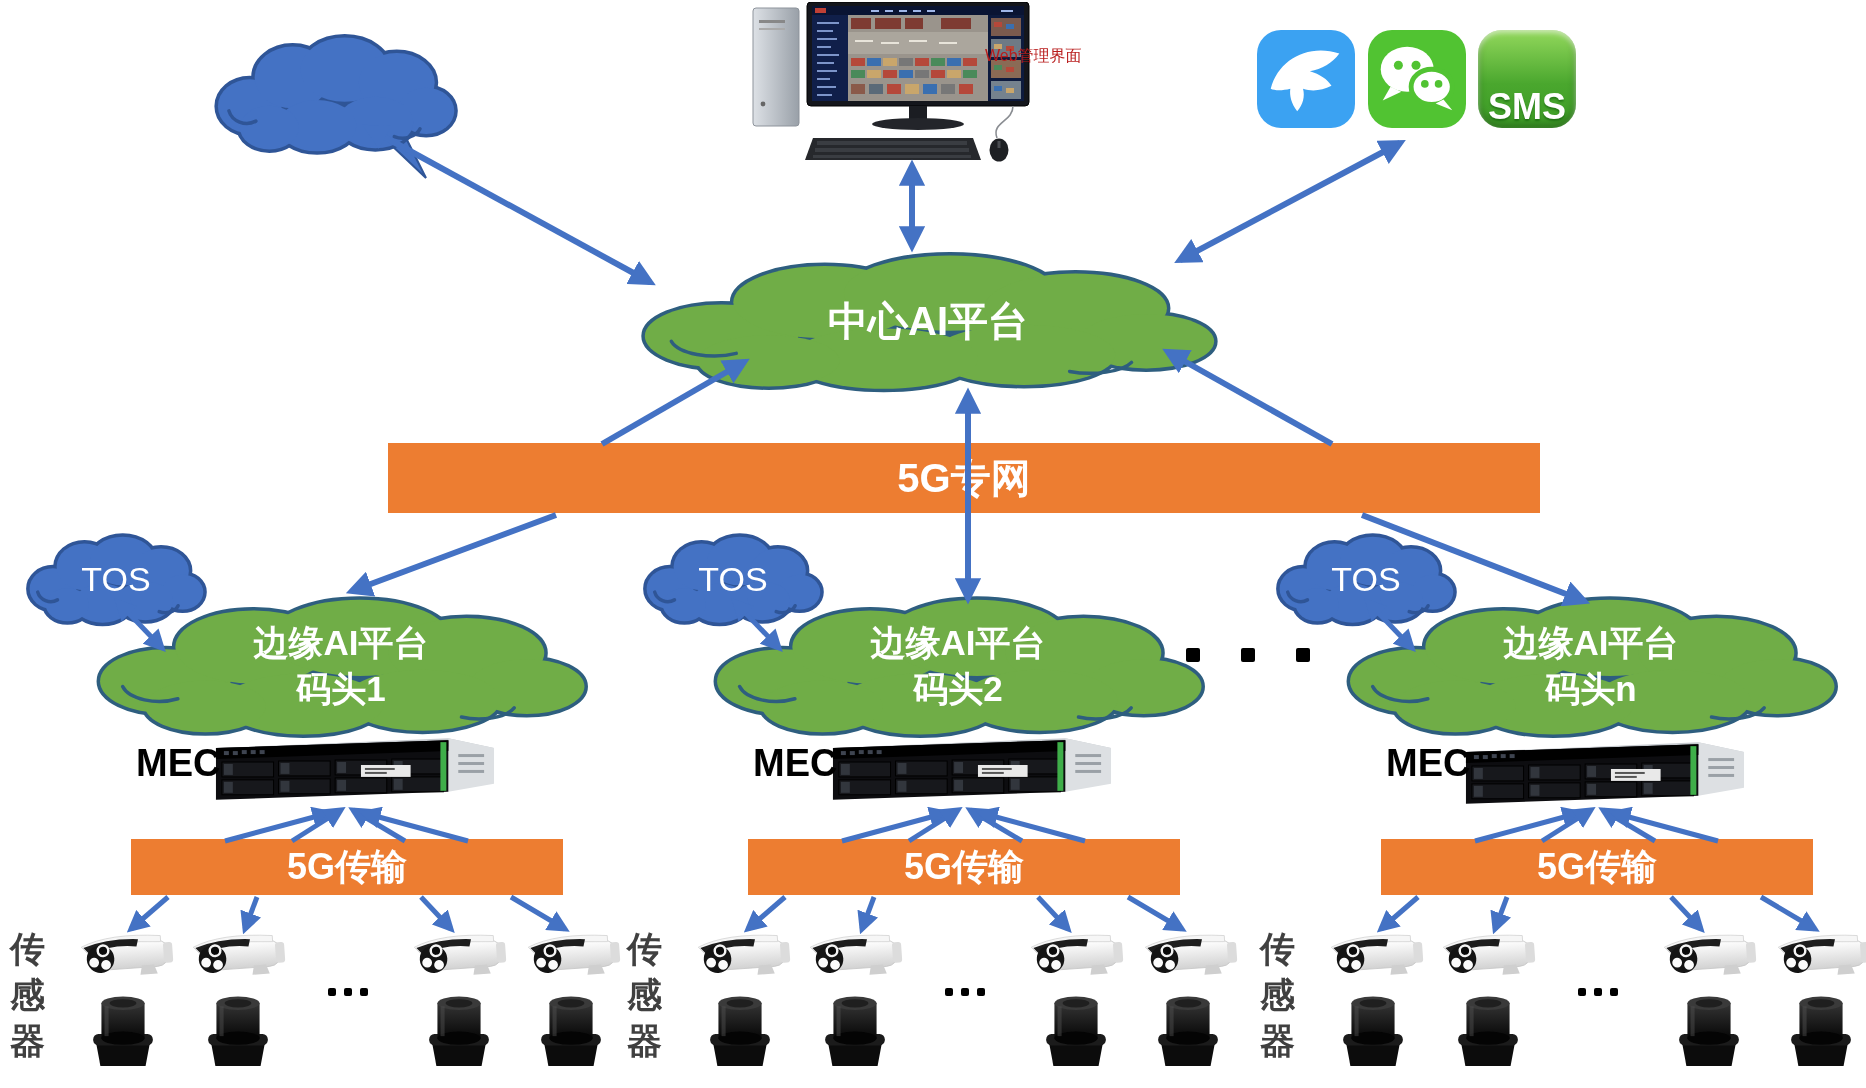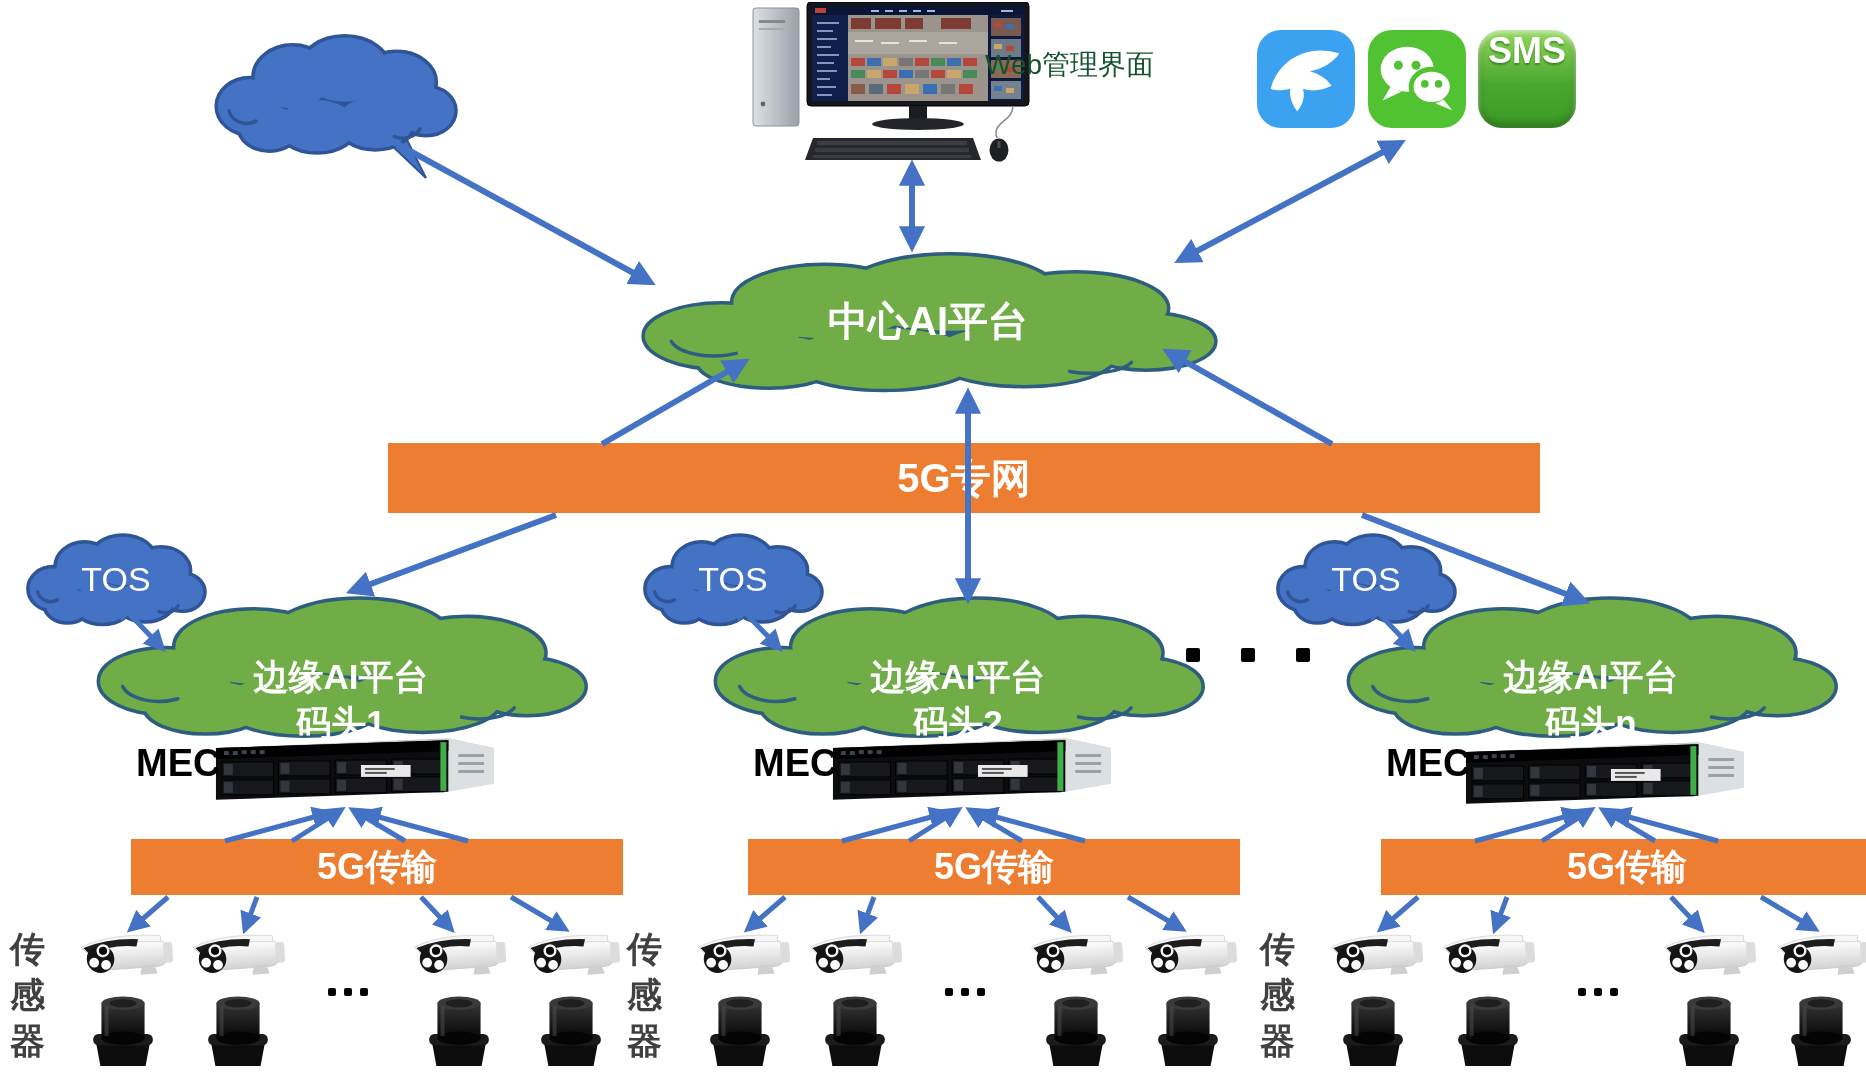--- a/index.html
+++ b/index.html
@@ -8,49 +8,49 @@
   .abs{position:absolute;}
   svg.shape{position:absolute;overflow:visible;}
   
   .cloud-label{position:absolute;color:#fff;text-align:center;z-index:20;pointer-events:none;}
   .cloud-blue{--cf:#4472C4;--cs:#2F5597;}
   .cloud-green{--cf:#70AD47;--cs:#2E5E7F;}
   
   .bar{position:absolute;background:#ED7D31;color:#fff;display:flex;align-items:center;
        justify-content:center;z-index:8;font-weight:bold;}
   .bar-core{left:388px;top:443px;width:1152px;height:70px;font-size:40px;}
-  .bar-edge{left:131px;top:839px;width:492px;height:56px;font-size:36px;}
+  .bar-edge{left:131px;top:839px;width:432px;height:56px;font-size:36px;}
   
   .group{position:absolute;top:0;width:616px;height:1088px;left:0;}
   .tos-cloud{left:26px;top:528px;width:180px;height:102px;z-index:10;}
   .tos-label{left:26px;top:528px;width:180px;height:102px;display:flex;align-items:center;
              justify-content:center;font-size:34px;font-weight:400;}
   .edge-cloud{left:90px;top:586px;width:502px;height:160px;z-index:10;}
   .edge-label{left:90px;top:586px;width:502px;height:160px;display:flex;flex-direction:column;
-              align-items:center;justify-content:flex-end;font-size:35px;line-height:46px;font-weight:600;}
+              align-items:center;justify-content:center;font-size:35px;line-height:46px;font-weight:600;}
   .mec-label{position:absolute;left:136px;top:742px;font-size:38px;color:#000;z-index:14;font-weight:700;}
   .server{left:210px;top:722px;width:288px;height:84px;z-index:12;}
   .sensor-label{position:absolute;left:10px;top:926px;width:42px;font-size:35px;font-weight:600;
                 color:#404040;line-height:46px;word-break:break-all;z-index:14;}
   .cam{width:102px;height:50px;z-index:12;}
   .lidar{width:74px;height:76px;z-index:12;}
   .dots{position:absolute;display:flex;gap:8px;z-index:14;}
   .dots i{display:block;width:8px;height:8px;background:#000;border-radius:2px;}
   .sep-dots{position:absolute;left:1186px;top:648px;display:flex;gap:41px;z-index:14;}
   .sep-dots i{display:block;width:14px;height:14px;background:#000;border-radius:2px;}
   
   .other-cloud{left:213px;top:26px;width:245px;height:135px;z-index:10;}
   .other-label{left:213px;top:26px;width:245px;height:135px;display:flex;align-items:center;
                justify-content:center;font-size:36px;font-weight:600;}
-  .web-label{position:absolute;left:985px;top:46px;width:190px;font-size:28px;color:#14532d;z-index:20;}
+  .web-label{position:absolute;left:985px;top:46px;width:190px;font-size:16px;color:#b91c1c;z-index:20;}
   .app-icon{position:absolute;top:30px;width:98px;height:98px;border-radius:24px;z-index:10;}
   .icon-dingtalk{left:1257px;background:#3BA2F2;}
   .icon-wechat{left:1368px;background:#51C332;}
   .icon-sms{left:1478px;background:linear-gradient(#93d85c,#4aa72e 55%,#3c9b26);
-            display:flex;align-items:flex-start;justify-content:center;color:#fff;font-size:36px;
+            display:flex;align-items:flex-end;justify-content:center;color:#fff;font-size:36px;
             font-weight:bold;box-shadow:inset 0 3px 5px rgba(255,255,255,.55),inset 0 -4px 8px rgba(0,0,0,.28);
             text-shadow:0 2px 2px rgba(0,70,0,.45);}
   .app-icon svg{width:100%;height:100%;display:block;}
   .center-cloud{left:633px;top:242px;width:590px;height:158px;z-index:10;}
   .center-label{left:633px;top:242px;width:590px;height:158px;display:flex;align-items:center;
                 justify-content:center;font-size:40px;font-weight:600;}
   #arrowLayer{position:absolute;left:0;top:0;width:1866px;height:1088px;z-index:30;pointer-events:none;}
 </style>
 </head>
 <body>

